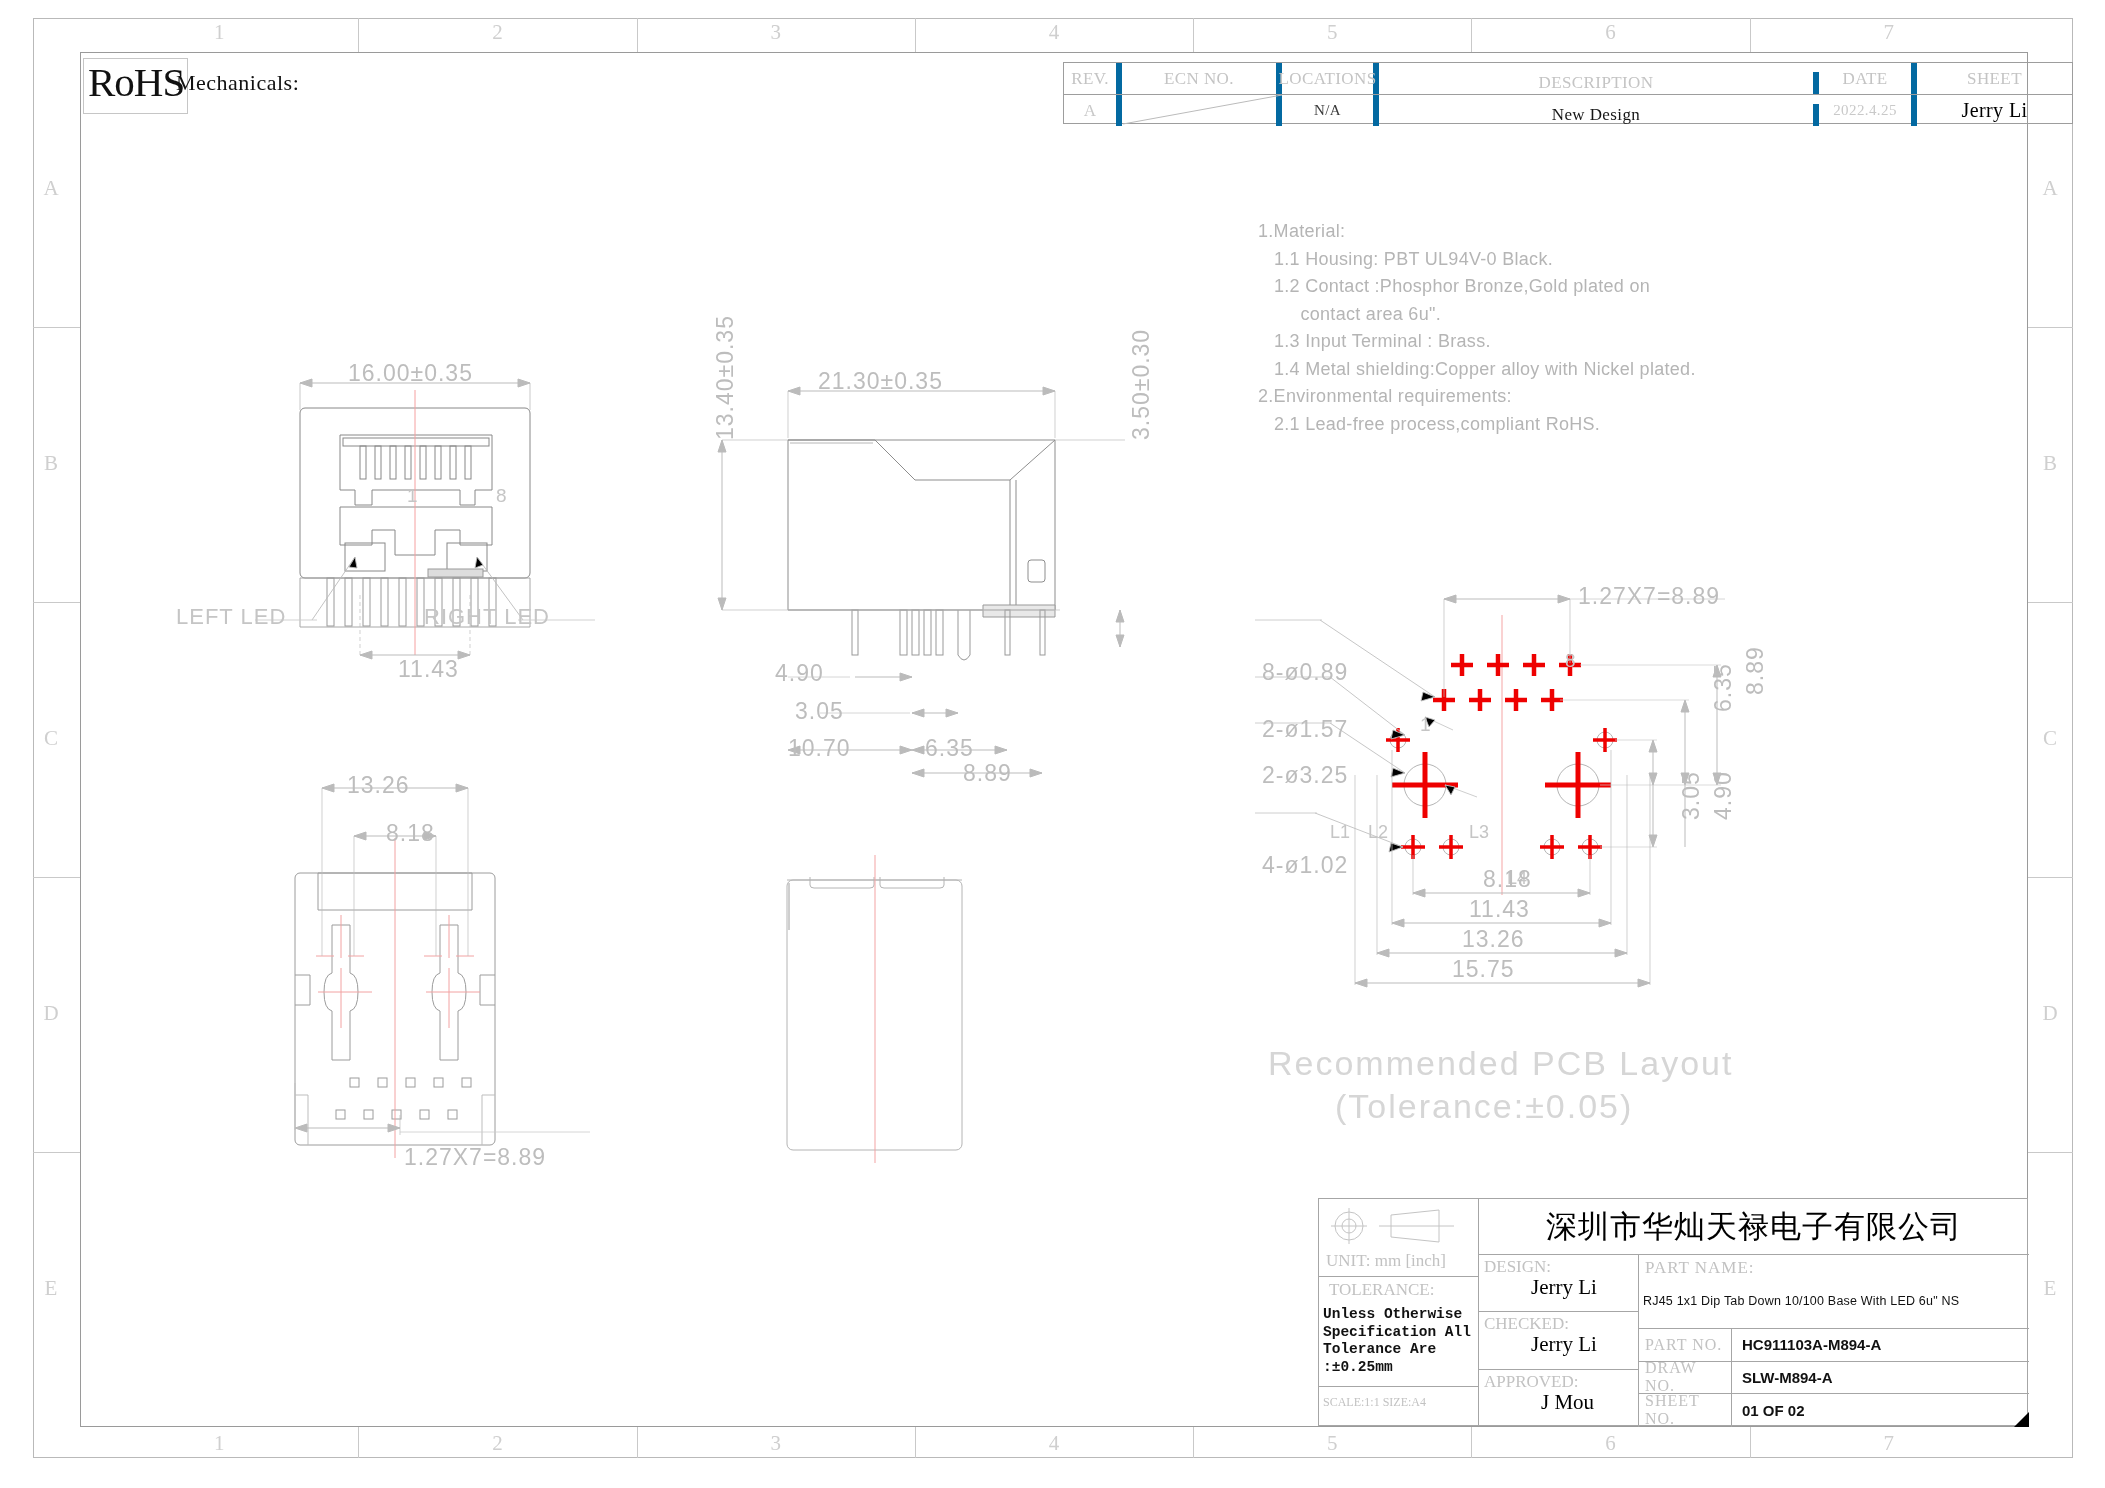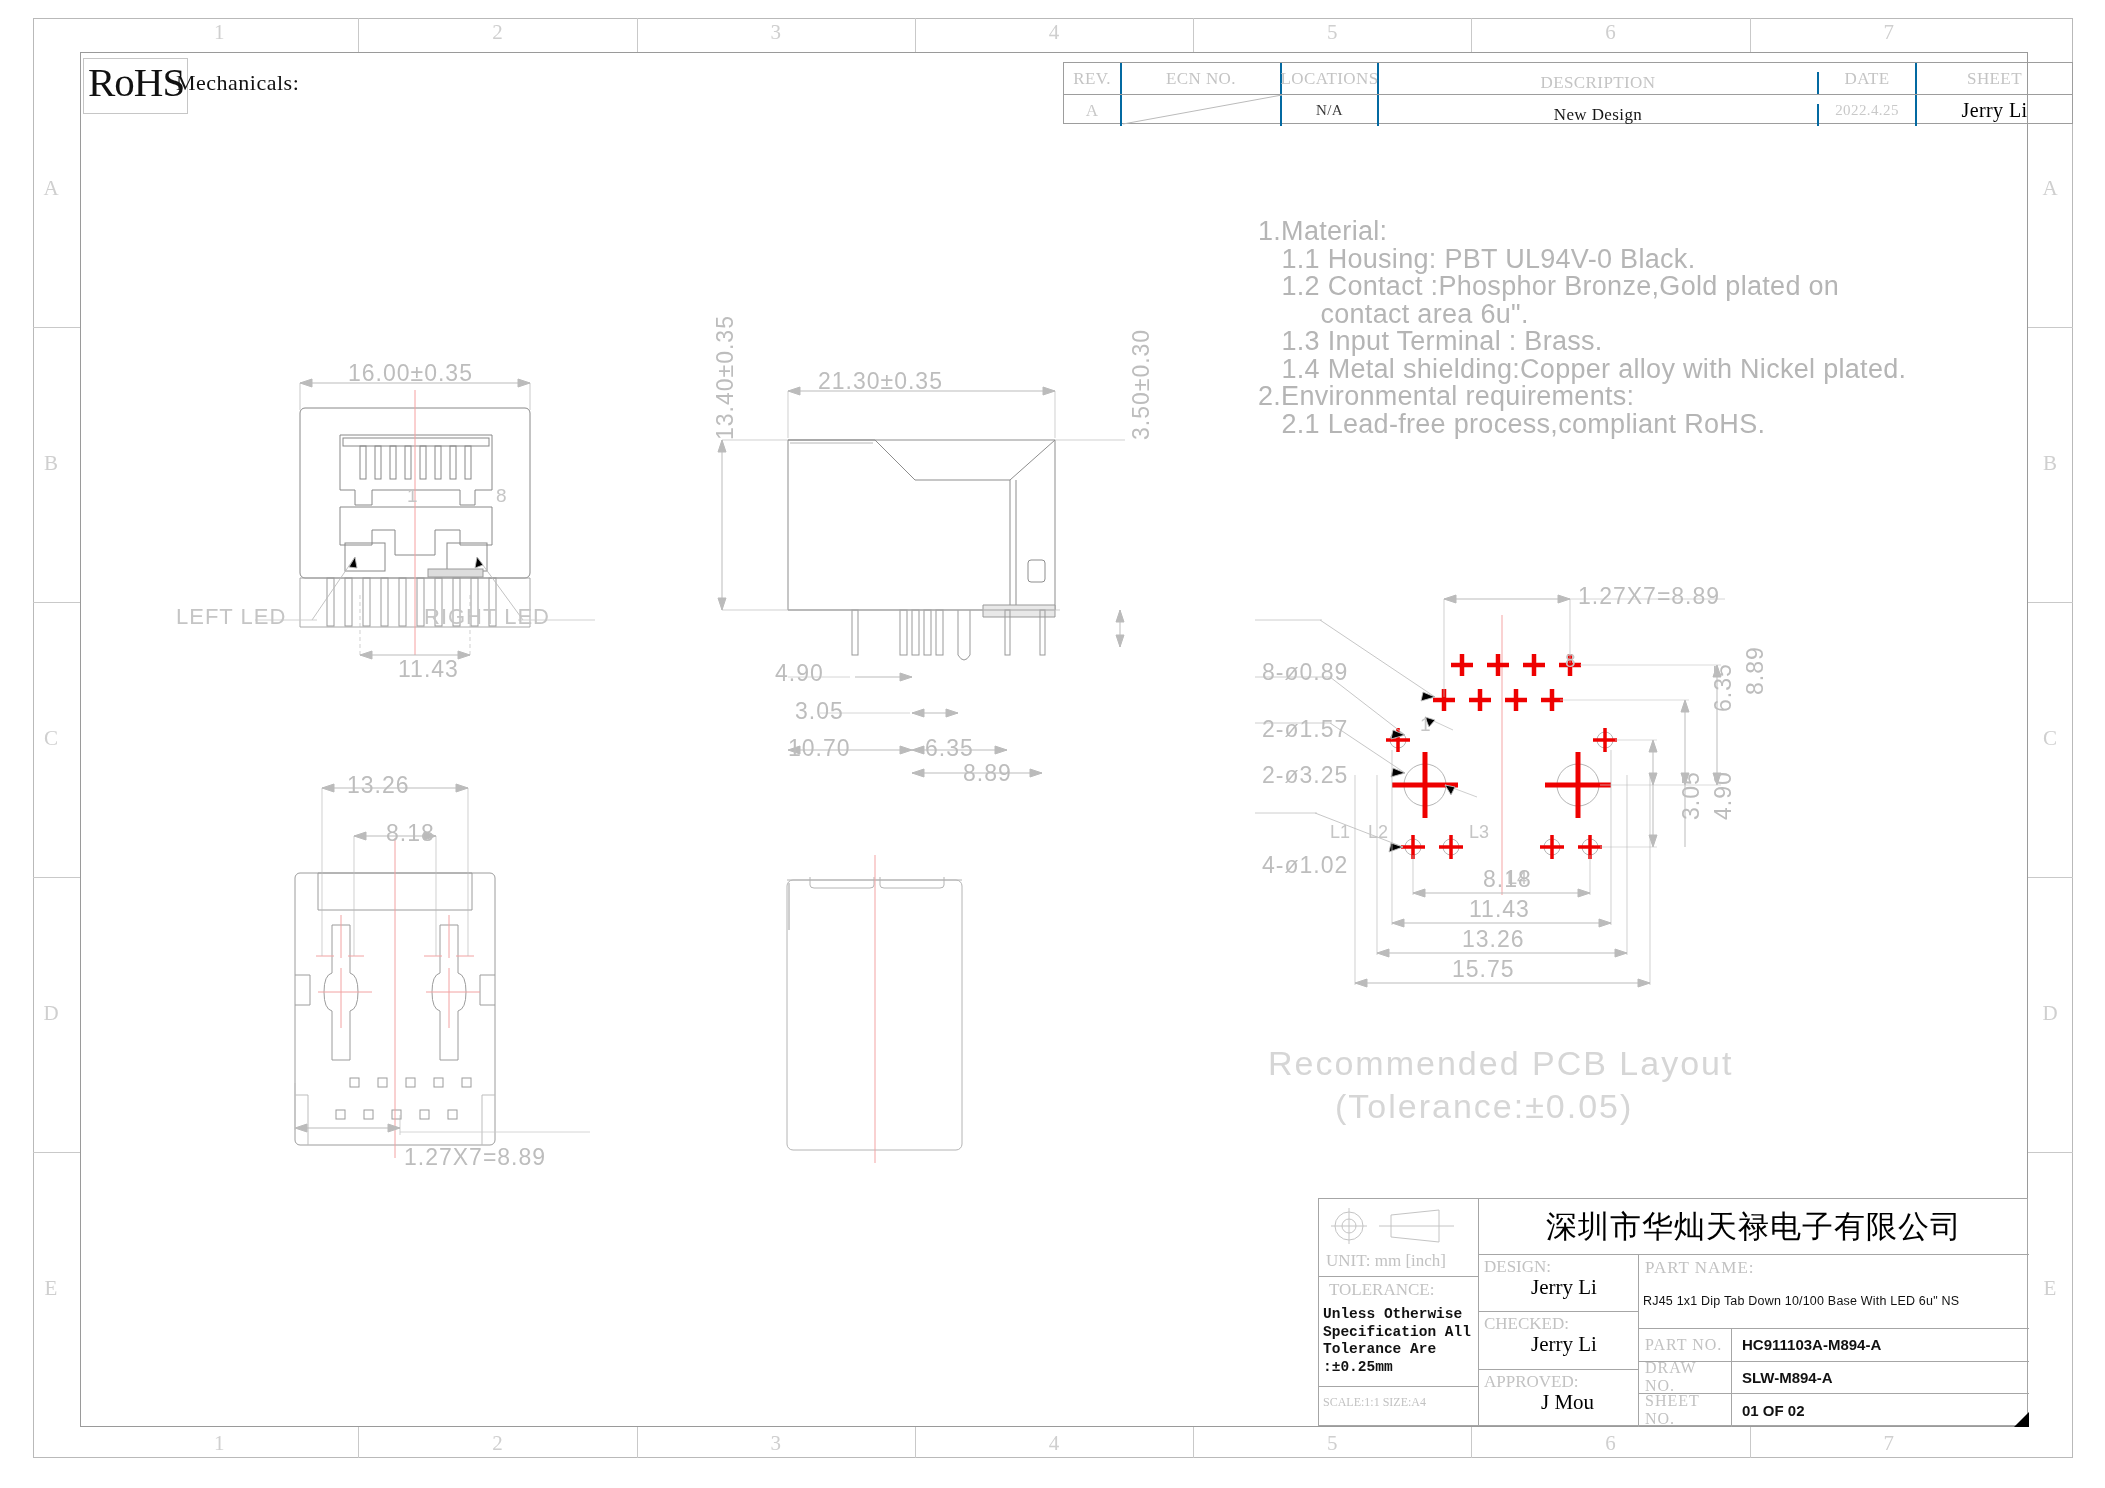--- a/index.html
+++ b/index.html
@@ -9,41 +9,41 @@
   
   .outer-frame{position:absolute;left:33px;top:18px;width:2040px;height:1440px;border:1px solid #b9b9b9;box-sizing:border-box;}
   .inner-frame{position:absolute;left:80px;top:52px;width:1948px;height:1375px;border:1.2px solid #9a9a9a;box-sizing:border-box;}
 
   .ztick{position:absolute;background:#c9c9c9;}
   .zlabel{position:absolute;color:#cfcfcf;font-size:21px;font-family:"Liberation Serif",serif;text-align:center;}
 
   
   .rev-table{position:absolute;left:1063px;top:62px;width:1010px;height:62px;border:1px solid #9d9d9d;box-sizing:border-box;font-size:0;}
   .rev-row{display:flex;height:31px;}
-  .rev-row>div{border-right:2px solid #0369a1;box-sizing:border-box;display:flex;align-items:center;justify-content:center;font-size:17px;letter-spacing:.4px;}
+  .rev-row>div{border-right:6px solid #0369a1;box-sizing:border-box;display:flex;align-items:center;justify-content:center;font-size:17px;letter-spacing:.4px;}
   .rev-row>div:last-child{border-right:none;}
   .rev-head>div{color:#c4c4c4;}
   .rev-body{border-top:1px solid #9d9d9d;}
   .rev-body .c-rev{color:#c9c9c9;}
   .rev-body .c-date{color:#c9c9c9;font-size:15px;}
   .rev-body .c-na{color:#3a3a3a;font-size:15px;}
   .rev-body .c-desc{color:#161616;font-size:17px;}
   .rev-body .c-design{color:#000;font-size:20px;}
   .w-rev{width:58px;} .w-ecn{width:160px;} .w-loc{width:97px;}
   .w-desc{width:440px;margin-top:9px;} .w-date{width:98px;} .w-design{width:155px;}
   .slash{position:absolute;left:59px;top:32px;width:160px;height:30px;overflow:hidden;}
   .slash svg{display:block;}
 
   
   .rohs-box{position:absolute;left:83px;top:58px;width:105px;height:56px;border:1px solid #c6c6c6;box-sizing:border-box;}
   .rohs-text{position:absolute;left:88px;top:58px;font-size:41px;color:#111;font-family:"Liberation Serif",serif;letter-spacing:-1px;}
   .mech-text{position:absolute;left:176px;top:70px;font-size:22px;color:#111;font-family:"Liberation Serif",serif;letter-spacing:.5px;}
 
   
-  .notes{position:absolute;left:1258px;top:218px;color:#b5b5b5;font-size:27px;line-height:27.5px;font-family:"Liberation Sans",sans-serif;letter-spacing:.3px;white-space:pre;}
+  .notes{position:absolute;left:1258px;top:218px;color:#b5b5b5;font-size:18px;line-height:27.5px;font-family:"Liberation Sans",sans-serif;letter-spacing:.3px;white-space:pre;}
 
   
   .dim{position:absolute;color:#bdbdbd;font-family:"Liberation Sans",sans-serif;font-size:23px;letter-spacing:1px;white-space:nowrap;}
   .dim.v{transform-origin:0 0;}
   .lbl{position:absolute;color:#c5c5c5;font-family:"Liberation Sans",sans-serif;font-size:22px;white-space:nowrap;}
   .pcbcap{position:absolute;color:#d6d6d6;font-family:"Liberation Sans",sans-serif;font-size:34px;letter-spacing:2px;white-space:nowrap;}
 
   
   .tb{position:absolute;left:1318px;top:1198px;width:710px;height:228px;border:1px solid #a6a6a6;box-sizing:border-box;}
   .tb-left{position:absolute;left:0;top:0;width:160px;height:100%;border-right:1px solid #a6a6a6;box-sizing:border-box;}

